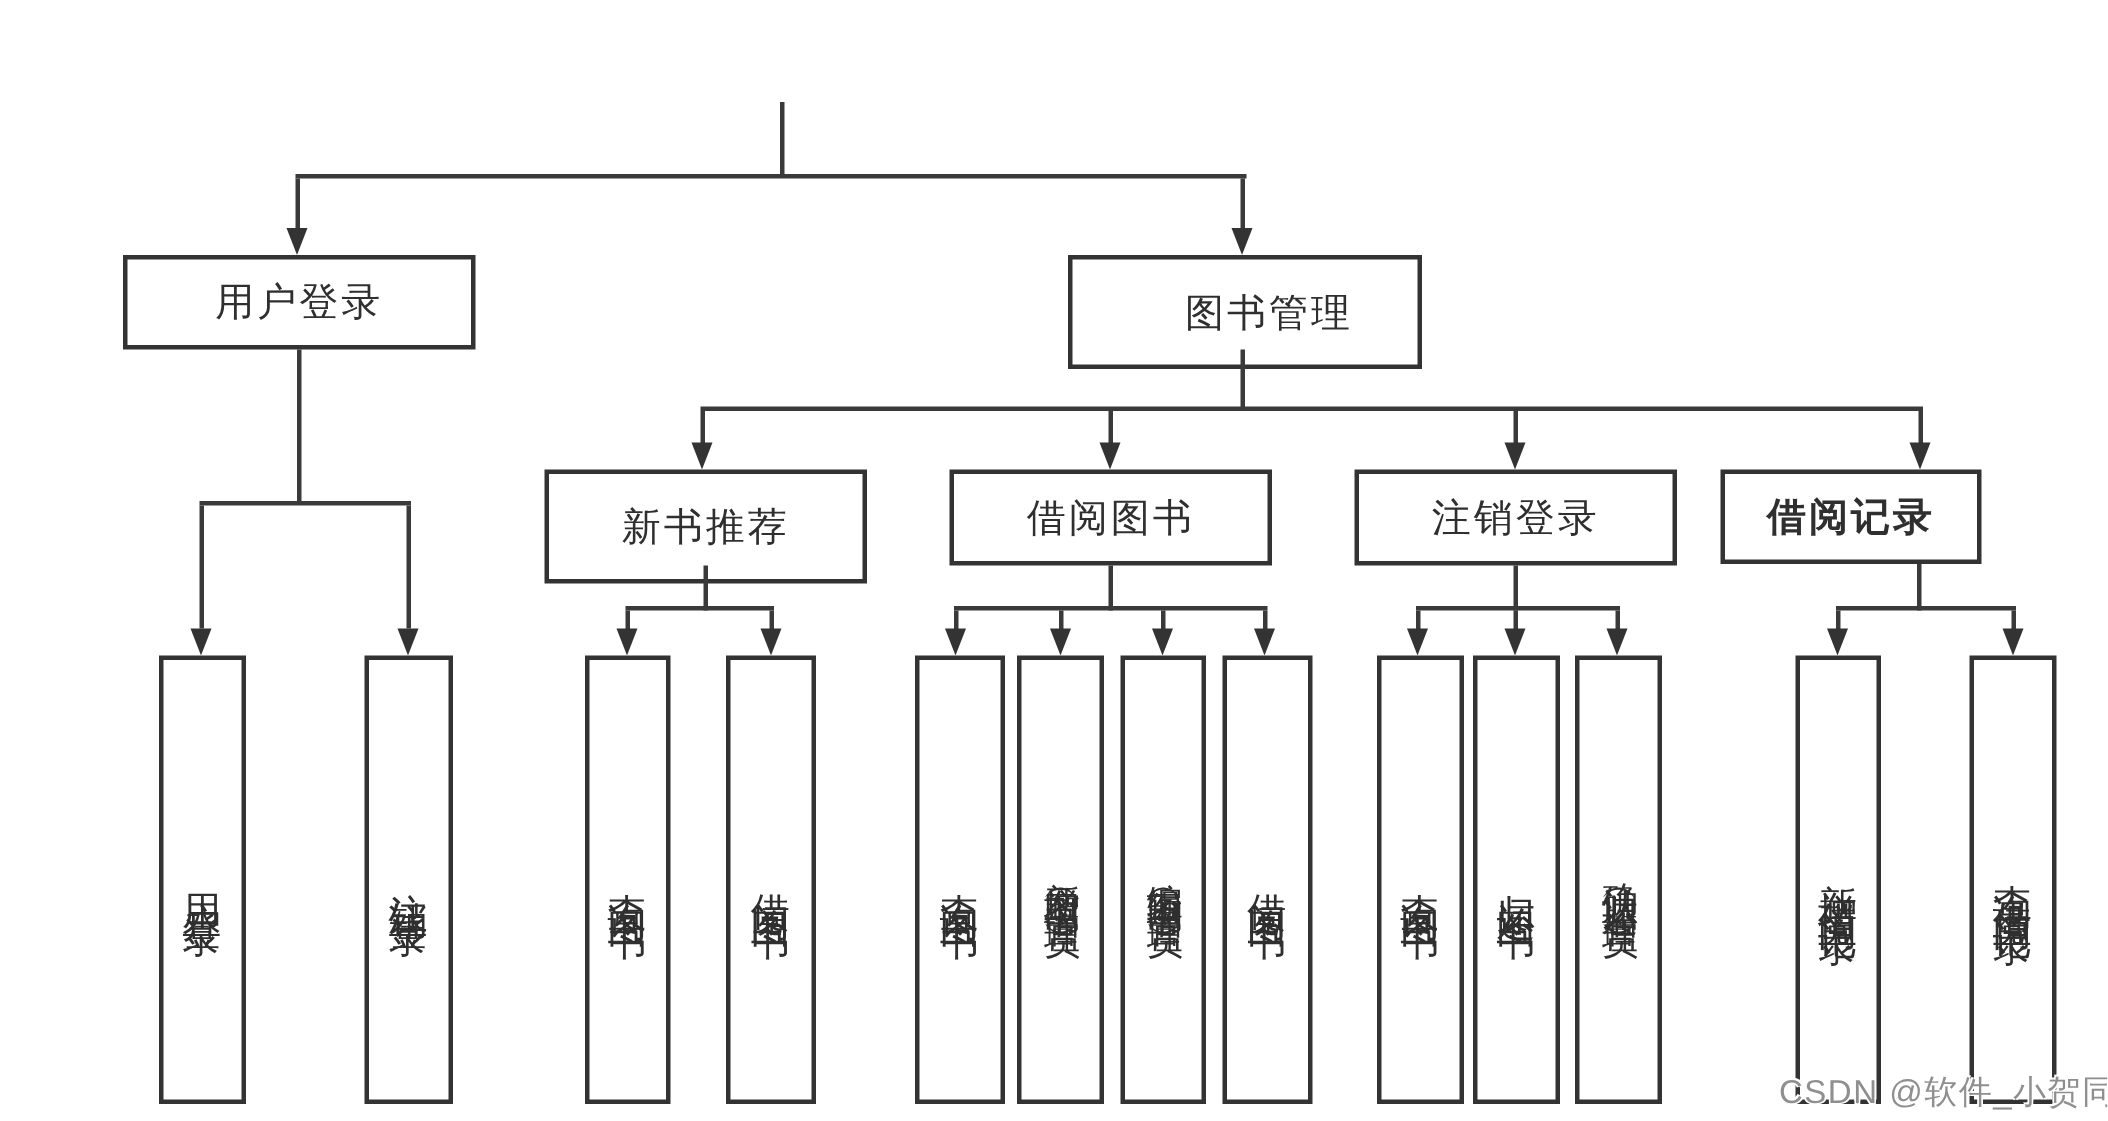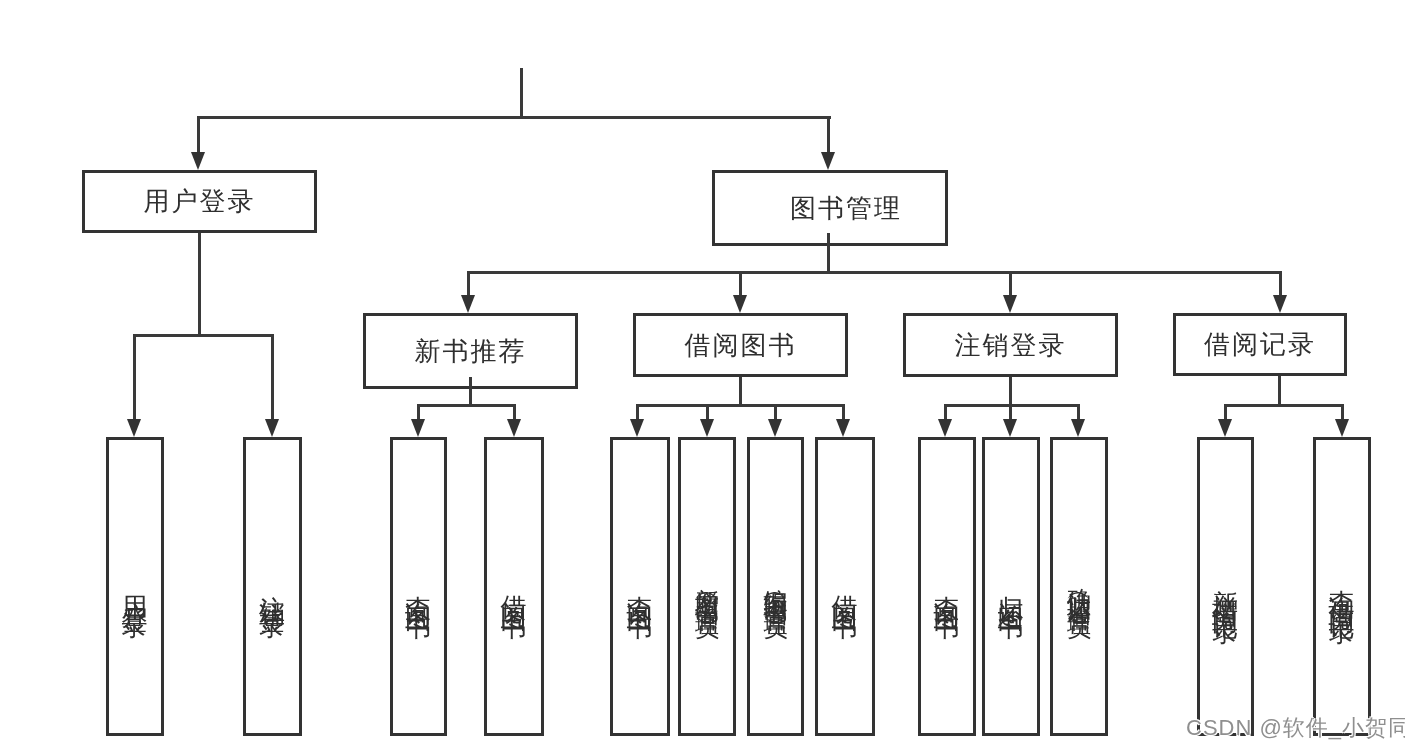--- a/index.html
+++ b/index.html
@@ -102,21 +102,21 @@
 
   <div class="box hbox" style="left:363px; top:313px; width:215px; height:76px;">
     <span>新书推荐</span>
   </div>
   <div class="box hbox" style="left:633px; top:313px; width:215px; height:64px;">
     <span>借阅图书</span>
   </div>
   <div class="box hbox" style="left:903px; top:313px; width:215px; height:64px;">
     <span>注销登录</span>
   </div>
-  <div class="box hbox" style="left:1173px; top:313px; width:174px; height:63px;">
+  <div class="box hbox" style="left:1147px; top:313px; width:174px; height:63px;font-weight:bold;">
     <span>借阅记录</span>
   </div>
 
   <div class="line" style="left:469px; top:377px; width:3px; height:30px;"></div>
   <div class="line" style="left:417px; top:404px; width:99px; height:3px;"></div>
   <div class="line" style="left:417px; top:407px; width:3px; height:13px;"></div>
   <div class="arrow" style="left:411px; top:419px;"></div>
   <div class="line" style="left:513px; top:407px; width:3px; height:13px;"></div>
   <div class="arrow" style="left:507px; top:419px;"></div>
 

